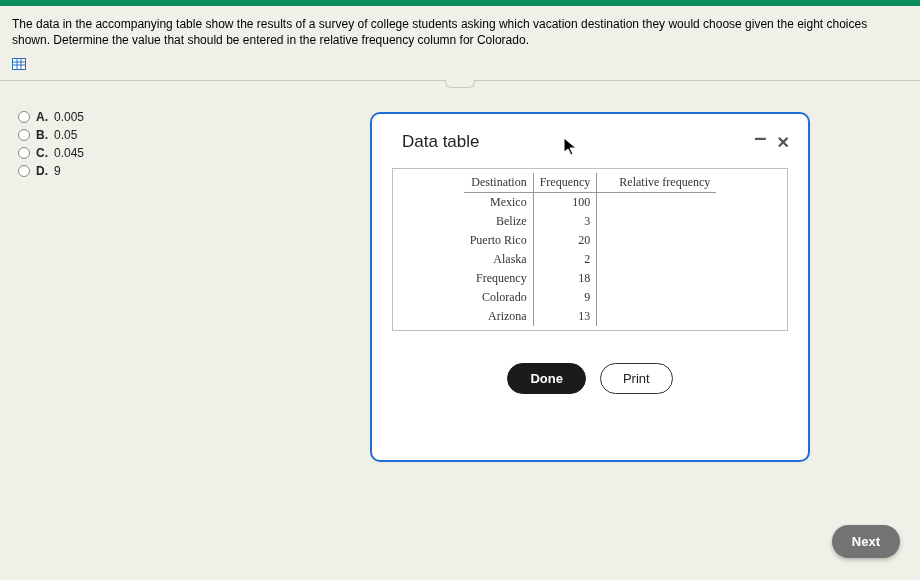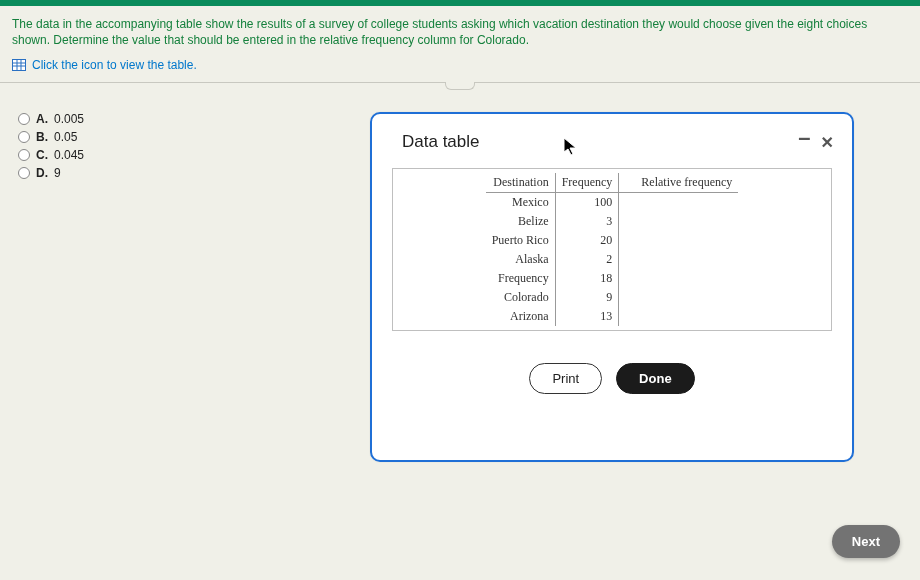--- a/index.html
+++ b/index.html
@@ -10,21 +10,21 @@
     color: #333;
     position: relative;
   }
   .top-bar {
     height: 6px;
     background: #0a8c5c;
   }
   .question-area {
     padding: 10px 12px 6px 12px;
     font-size: 12px;
-    color: #15803d;
+    color: #000000;
     line-height: 1.35;
   }
   .link-row {
     padding: 4px 12px 10px 12px;
     display: flex;
     align-items: center;
     gap: 6px;
     font-size: 12px;
     color: #0077cc;
   }
@@ -67,21 +67,21 @@
     width: 12px; height: 12px;
     border: 1px solid #888;
     border-radius: 50%;
     background: #fff;
   }
   .opt-letter { font-weight: 600; }
   .modal {
     position: absolute;
     left: 370px;
     top: 112px;
-    width: 484px;
+    width: 440px;
     height: 350px;
     background: #fff;
     border: 2px solid #1f6fd6;
     border-radius: 10px;
     box-shadow: 0 0 0 1px rgba(0,0,0,0.02);
   }
   .modal-header {
     padding: 18px 18px 10px 30px;
     display: flex;
     align-items: center;
@@ -176,21 +176,20 @@
 <div class="link-row">
   <span class="table-icon">
     <svg width="12" height="10" viewBox="0 0 12 10">
       <rect x="0" y="0" width="12" height="10" fill="#fff" stroke="none"></rect>
       <line x1="0" y1="3" x2="12" y2="3" stroke="#2a70c2" stroke-width="1"></line>
       <line x1="0" y1="6" x2="12" y2="6" stroke="#2a70c2" stroke-width="1"></line>
       <line x1="4" y1="0" x2="4" y2="10" stroke="#2a70c2" stroke-width="1"></line>
       <line x1="8" y1="0" x2="8" y2="10" stroke="#2a70c2" stroke-width="1"></line>
     </svg>
   </span>
-  <span>Click the icon to view the table.</span>
 </div>
 
 <hr class="thin-divider">
 <div class="tab-notch"></div>
 
 <div class="content">
   <div class="options">
     <div class="opt">
       <span class="radio"></span>
       <span class="opt-letter">A.</span>
@@ -266,22 +265,22 @@
           <tr>
             <td class="col-dest">Arizona</td>
             <td class="col-freq">13</td>
             <td class="col-rel"></td>
           </tr>
         </tbody>
     </table>
   </div>
 
   <div class="modal-buttons">
+    <button class="btn btn-done">Done</button>
     <button class="btn btn-print">Print</button>
-    <button class="btn btn-done">Done</button>
   </div>
 </div>
 
 <div class="cursor">
   <svg width="16" height="20" viewBox="0 0 16 20">
     <polygon points="1,1 1,15 5,12 8,18 10,17 7,11 13,11" fill="#000" stroke="#fff" stroke-width="1"></polygon>
   </svg>
 </div>
 
 <button class="next-btn">Next</button>

